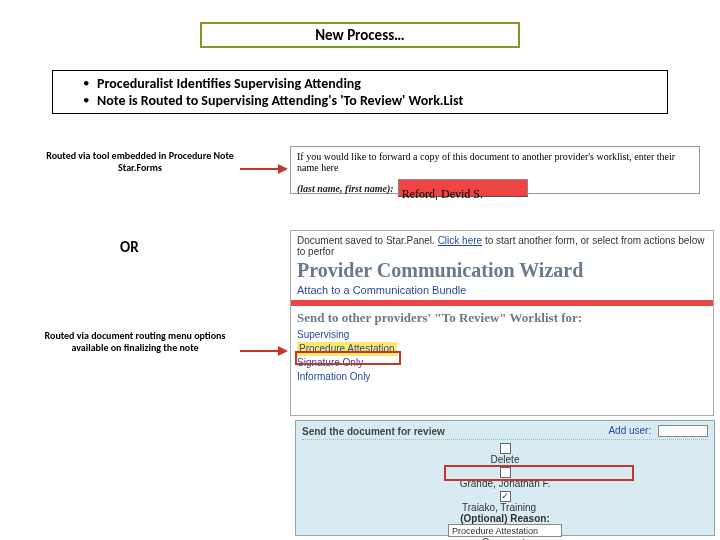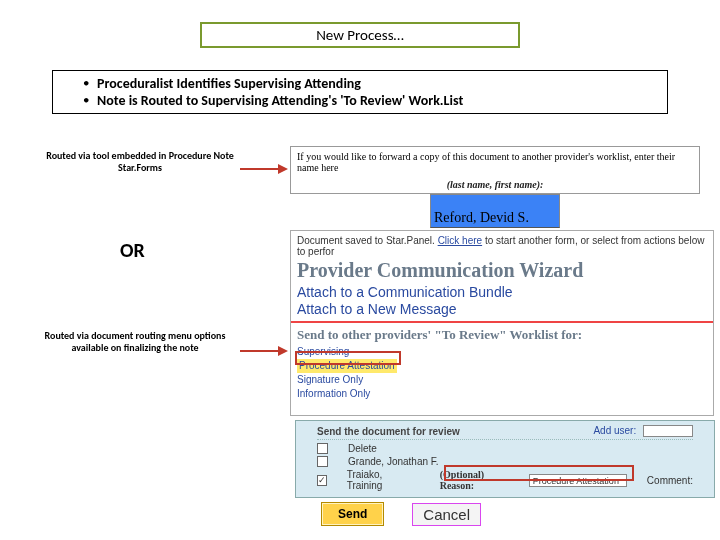--- a/index.html
+++ b/index.html
@@ -11,21 +11,21 @@
     font-size: 13px;
     position: relative;
     overflow: hidden;
   }
   .title-box {
     position: absolute;
     left: 200px; top: 22px;
     width: 320px; height: 26px;
     border: 2px solid #7a9a2e;
     text-align: center;
-    font-weight: normal;
+    font-weight: bold;
     font-size: 15px;
     line-height: 22px;
     color: #000;
   }
   .bullets-box {
     position: absolute;
     left: 52px; top: 70px;
     width: 616px; height: 44px;
     border: 1px solid #000;
     padding: 4px 10px 4px 30px;
@@ -34,21 +34,21 @@
   .bullets-box .dot { width: 14px; flex: 0 0 14px; }
   .bullets-box .txt { font-weight: bold; font-size: 14px; }
   .caption {
     position: absolute;
     text-align: center;
     font-size: 10px;
     font-weight: bold;
     line-height: 1.2;
   }
   .cap1 { left: 40px; top: 150px; width: 200px; }
-  .or { position: absolute; left: 120px; top: 238px; font-weight: bold; font-size: 20px; text-align: center; }
+  .or { position: absolute; left: 120px; top: 238px; font-weight: bold; font-size: 15px; text-align: center; }
   .cap2 { left: 30px; top: 330px; width: 210px; }
   .arrow {
     position: absolute;
     height: 2px; background: #c0392b;
   }
   .arrow::after {
     content: "";
     position: absolute;
     right: -8px; top: -4px;
     border-left: 10px solid #c0392b;
@@ -62,50 +62,50 @@
   .panel1 {
     position: absolute;
     left: 290px; top: 146px;
     width: 410px; height: 48px;
     border: 1px solid #999;
     background: #fff;
     padding: 4px 6px;
     font-family: "Times New Roman", serif;
     font-size: 10px;
   }
-  .panel1 .line2 { margin-top: 6px; display: flex; align-items: center; gap: 4px; flex-direction: column; }
+  .panel1 .line2 { margin-top: 6px; display: flex; align-items: center; gap: 4px; }
   .panel1 .label-italic { font-style: italic; font-weight: bold; color: #222; }
   .panel1 .field {
     border: 1px solid #888; border-bottom: 1px solid #555;
-    width: 130px; height: 14px; font-size: 14px;
-    padding: 16px 3px; line-height: 13px; background: #3b82f6;
+    width: 130px; height: 14px; font-size: 12px;
+    padding: 8px 3px; line-height: 13px; background: #ef4444;
   }
 
   
   .panel2 {
     position: absolute;
     left: 290px; top: 230px;
     width: 424px; height: 186px;
     border: 1px solid #aaa;
     background: #fff;
     font-family: Verdana, Arial, sans-serif;
     font-size: 10px;
   }
   .panel2 .top {
-    border-bottom: 2px solid #ef4444;
+    border-bottom: 6px solid #ef4444;
     padding: 4px 6px;
   }
   .panel2 .wizard-title {
     color: #6a7a8a;
     font-family: "Times New Roman", serif;
     font-size: 20px;
     font-weight: bold;
     margin: 2px 0 2px;
   }
-  .panel2 .link { color: #2a4aa0; font-size: 14px; margin-top: 1px; }
+  .panel2 .link { color: #2a4aa0; font-size: 11px; margin-top: 1px; }
   .panel2 .saved { color: #333; font-size: 10px; }
   .panel2 .click-link { color: #2a4aa0; text-decoration: underline; }
   .panel2 .send-header {
     color: #6a7a8a;
     font-family: "Times New Roman", serif;
     font-size: 13px;
     font-weight: bold;
     padding: 4px 6px 2px;
   }
   .panel2 .options { padding: 0 6px 6px; }
@@ -115,36 +115,36 @@
     position: absolute;
     border: 2px solid #c0392b;
     pointer-events: none;
   }
   .panel2 .redbox1 { left: 4px; top: 120px; width: 106px; height: 14px; }
 
   
   .panel3 {
     position: absolute;
     left: 295px; top: 420px;
-    width: 420px; height: 78px;
+    width: 420px; height: 116px;
     border: 1px solid #8aa;
     background: #d8eaf2;
     font-family: Verdana, Arial, sans-serif;
     font-size: 10px;
-    padding: 4px 21px;
+    padding: 4px 6px;
   }
   .panel3 .hdr {
     display: flex; justify-content: space-between; align-items: center;
     color: #444; font-weight: bold; font-size: 10px;
     border-bottom: 1px dotted #9bb;
     padding-bottom: 2px; margin-bottom: 2px;
   }
   .panel3 .adduser { color: #2a4aa0; font-weight: normal; }
   .panel3 .adduser .box { display:inline-block; border:1px solid #888; background:#fff; width:50px; height:12px; vertical-align:middle; margin-left:4px;}
-  .panel3 .row { display: flex; align-items: center; gap: 20px; font-size: 10px; color: #333; padding: 1px 0; }
+  .panel3 .row { display: flex; align-items: center; gap: 0; font-size: 10px; color: #333; padding: 1px 0; flex-direction: column; }
   .panel3 .cb { width: 11px; height: 11px; border: 1px solid #666; background: #fff; display:inline-block; font-size:9px; line-height:9px; text-align:center;}
   .panel3 .reason-box { border:1px solid #888; background:#fff; width:114px; height:13px; font-size:9px; padding:0 3px; line-height:12px; }
   .panel3 .redbox2 {
     position: absolute;
     border: 2px solid #c0392b;
     left: 148px; top: 44px; width: 190px; height: 16px;
     pointer-events: none;
   }
   .panel3 .btnrow { margin-top: 10px; display:flex; gap:28px; align-items:center; padding-left:4px;}
   .panel3 .send-btn {
@@ -191,21 +191,20 @@
   </div>
 </div>
 
 <div class="panel2">
   <div class="top">
     <div class="saved">
       <span>Document saved to Star.Panel. </span><span class="click-link">Click here</span><span> to start another form, or select from actions below to perfor</span>
     </div>
     <div class="wizard-title">Provider Communication Wizard</div>
     <div class="link">Attach to a Communication Bundle</div>
-    <div class="link">Attach to a New Message</div>
   </div>
   <div class="send-header">Send to other providers' "To Review" Worklist for:</div>
   <div class="options">
     <div class="opt">Supervising</div>
     <div><span class="opt hl">Procedure Attestation</span></div>
     <div class="opt">Signature Only</div>
     <div class="opt">Information Only</div>
   </div>
   <div class="redbox redbox1"></div>
 </div>
@@ -222,21 +221,21 @@
     <span class="cb"></span>
     <span>Delete</span>
   </div>
   <div class="row">
     <span class="cb"></span>
     <span>Grande, Jonathan F.</span>
   </div>
   <div class="row">
     <span class="cb">✓</span>
     <span style="width:86px;">Traiako, Training</span>
-    <span style="font-weight:bold;font-family:Liberation Serif, serif;">(Optional) Reason:</span>
+    <span style="font-weight:bold;">(Optional) Reason:</span>
     <span class="reason-box">Procedure Attestation</span>
     <span style="font-weight:normal;">Comment:</span>
   </div>
   <div class="redbox2"></div>
   <div class="btnrow">
     <button class="send-btn">Send</button>
     <button class="cancel-btn">Cancel</button>
   </div>
 </div>
 

